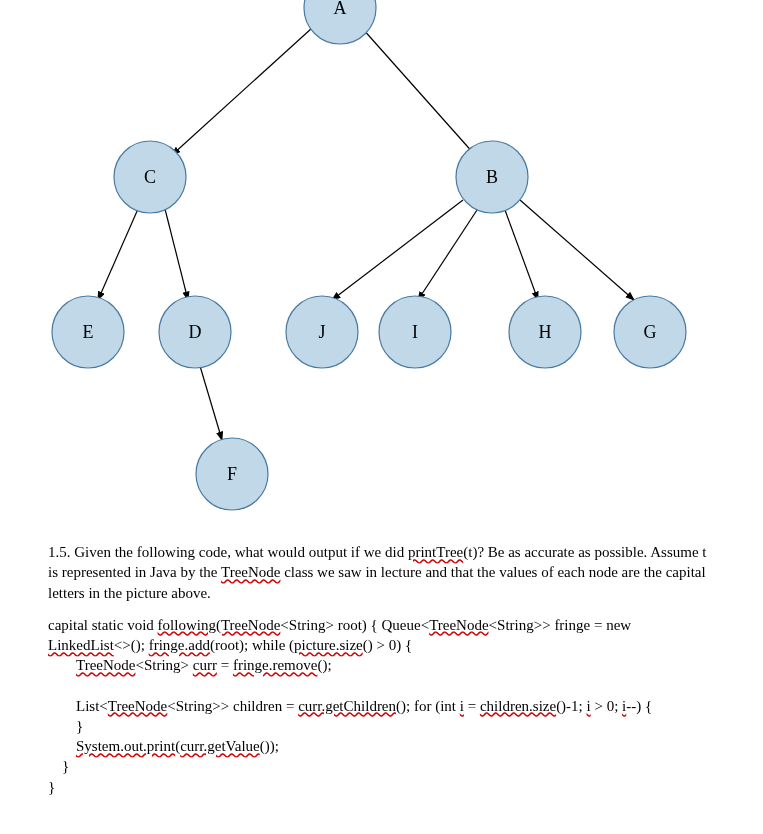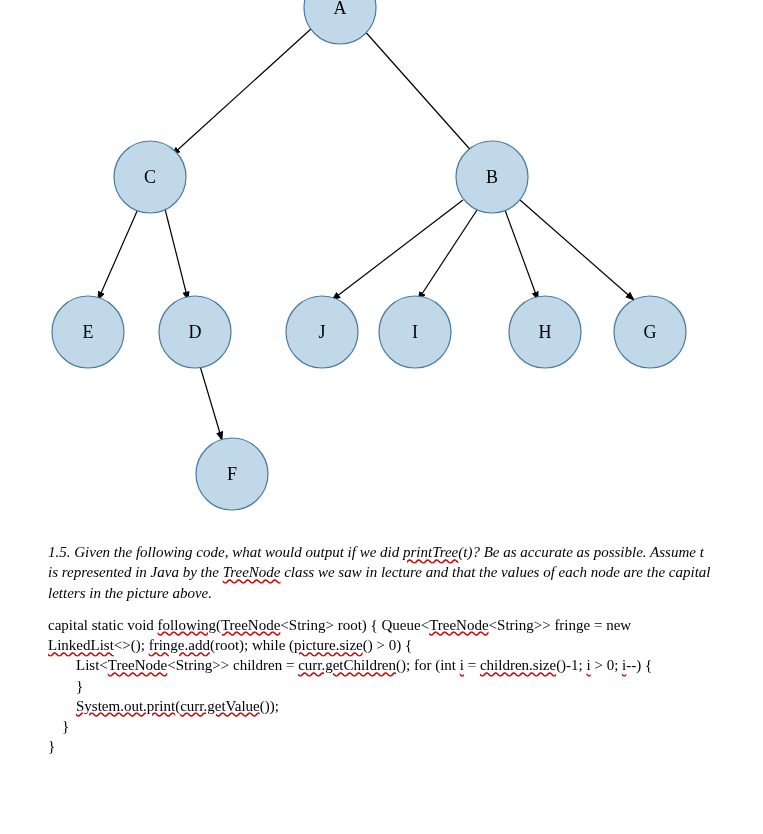--- a/index.html
+++ b/index.html
@@ -32,21 +32,20 @@
     stroke-width: 1.2;
     fill: none;
     marker-end: url(#arrowhead);
   }
   .text-block {
     padding: 0 48px 0 48px;
     line-height: 1.35;
   }
   .question {
     margin: 8px 0 12px 0;
-    font-style: italic;
   }
   .code {
     margin: 8px 0 18px 0;
   }
   .squiggle {
     text-decoration: underline;
     text-decoration-style: wavy;
     text-decoration-color: #d10000;
   }
   .gap {
@@ -127,20 +126,23 @@
   </div>
 
   <div class="code">
     <div>
       <span>capital static void </span><span class="squiggle">following(TreeNode</span><span>&lt;String&gt; root) {   Queue&lt;</span><span class="squiggle">TreeNode</span><span>&lt;String&gt;&gt; fringe = new</span>
     </div>
     <div>
       <span class="squiggle">LinkedList</span><span>&lt;&gt;();   </span><span class="squiggle">fringe.add</span><span>(root);   while (</span><span class="squiggle">picture.size</span><span>() &gt; 0) {</span>
     </div>
     <div style="padding-left:28px;">
+      <span class="squiggle">TreeNode</span><span>&lt;String&gt; </span><span class="squiggle">curr</span><span> = </span><span class="squiggle">fringe.remove</span><span>();</span>
+    </div>
+    <div style="padding-left:28px;margin-top:20px;">
       <span>List&lt;</span><span class="squiggle">TreeNode</span><span>&lt;String&gt;&gt; children = </span><span class="squiggle">curr.getChildren</span><span>();    for (int </span><span class="squiggle">i</span><span> = </span><span class="squiggle">children.size</span><span>()-1; </span><span class="squiggle">i</span><span> &gt; 0; </span><span class="squiggle">i</span><span>--) {</span>
     </div>
     <div style="padding-left:28px;"><span>}</span></div>
     <div style="padding-left:28px;">
       <span class="squiggle">System.out.print</span><span>(</span><span class="squiggle">curr.getValue</span><span>());</span>
     </div>
     <div style="padding-left:14px;"><span>}</span></div>
     <div><span>}</span></div>
   </div>
 

